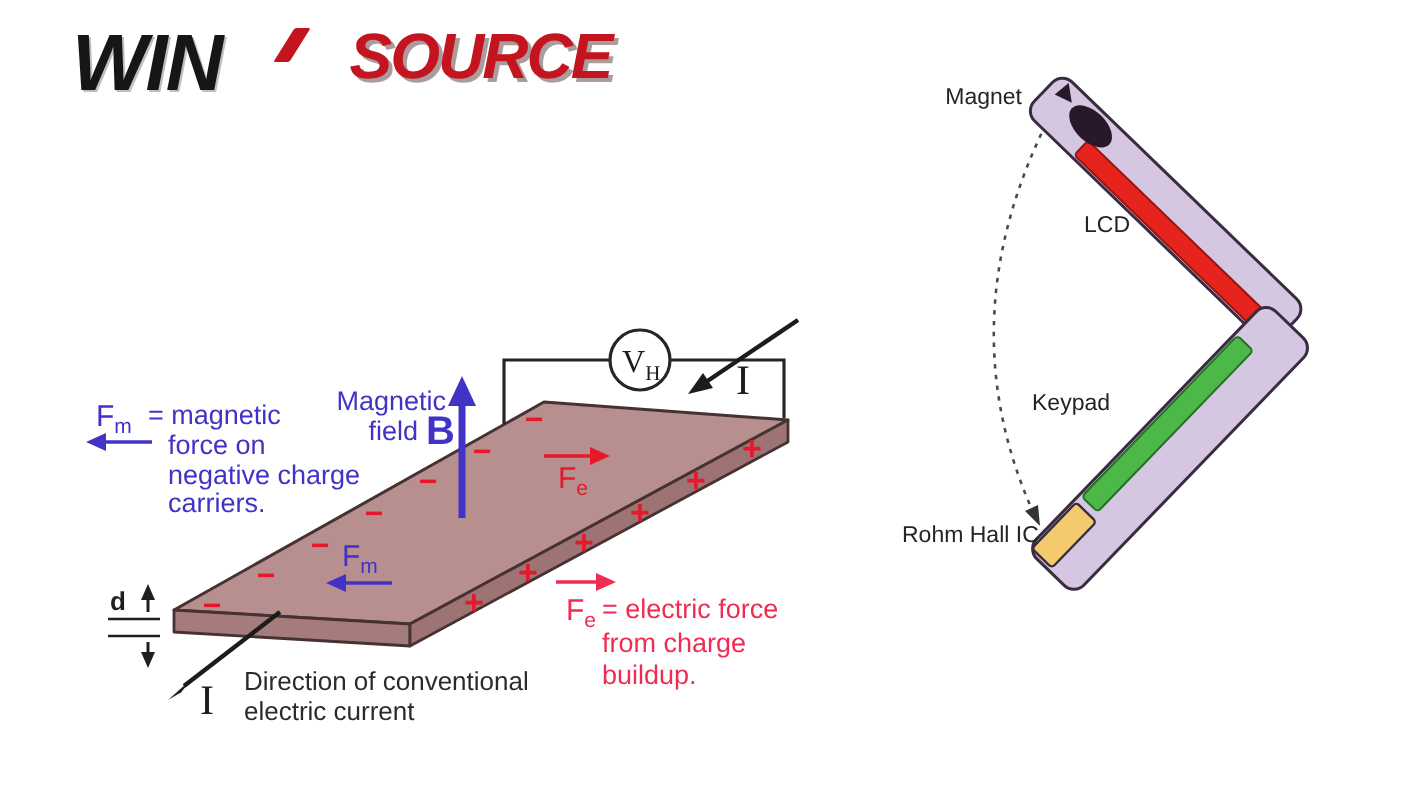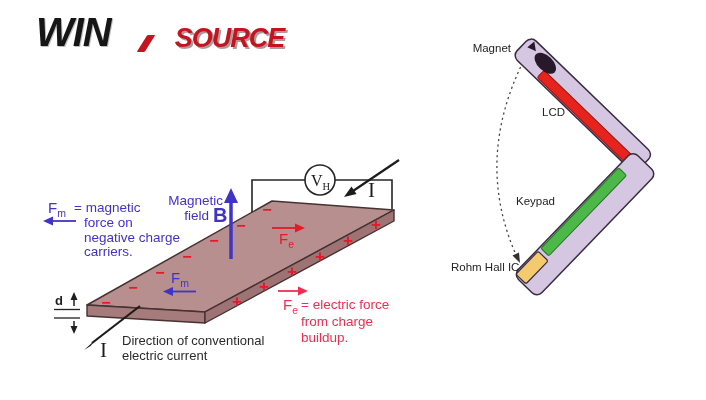--- a/index.html
+++ b/index.html
@@ -3,26 +3,26 @@
 <meta charset="utf-8">
 <style>
   html,body{margin:0;padding:0;background:#fff;}
   .canvas{position:relative;width:706px;height:400px;background:#ffffff;overflow:hidden;
           font-family:"Liberation Sans",sans-serif;}
   .diagram-svg{position:absolute;left:0;top:0;}
   svg text{font-family:"Liberation Sans",sans-serif;}
   svg text.serif{font-family:"Liberation Serif",serif;}
   
   .logo{position:absolute;left:36px;top:12px;}
-  .logo-row{display:flex;align-items:flex-end;line-height:1;gap:27px;}
+  .logo-row{display:flex;align-items:flex-start;line-height:1;gap:27px;}
   .logo-win{font-style:italic;font-weight:700;font-size:40px;letter-spacing:-1px;color:#161616;
             text-shadow:1px 1px 0 rgba(0,0,0,.25);}
   .logo-tick{display:inline-block;width:8px;height:17px;background:#c4141f;
              transform:skewX(-32deg);border-radius:1px;margin:2px 0 0 4px;}
-  .logo-source{font-style:italic;font-weight:700;font-size:27px;letter-spacing:-1px;color:#c4141f;
+  .logo-source{font-style:italic;font-weight:700;font-size:32px;letter-spacing:-1px;color:#c4141f;
                margin-left:-2px;text-shadow:2px 2px 0 rgba(45,5,8,.4);}
   .logo-electronics{font-style:italic;font-weight:700;font-size:15px;letter-spacing:4.5px;
                     color:#161616;margin:3px 0 0 52px;}
 </style>
 </head>
 <body>
 
 <div class="canvas">
 
   <svg class="diagram-svg" width="706" height="400" viewBox="0 0 706 400">

